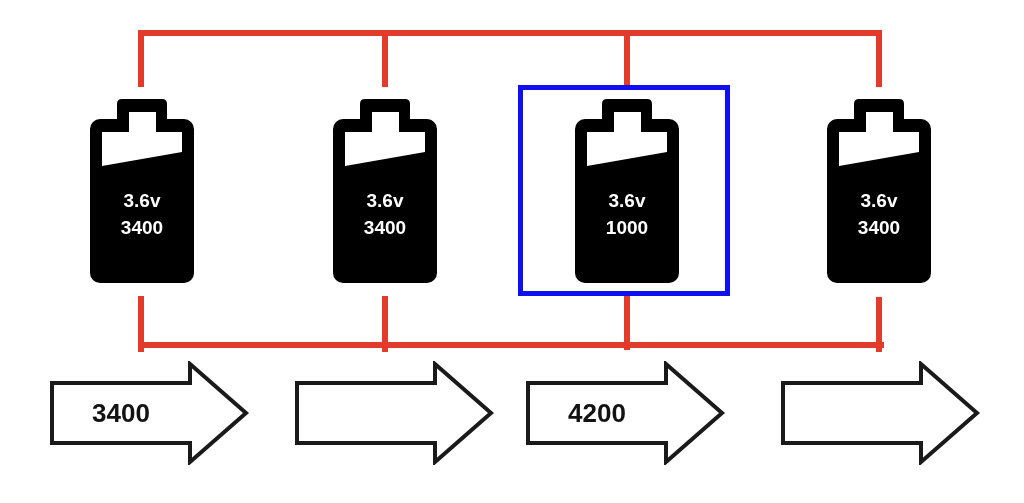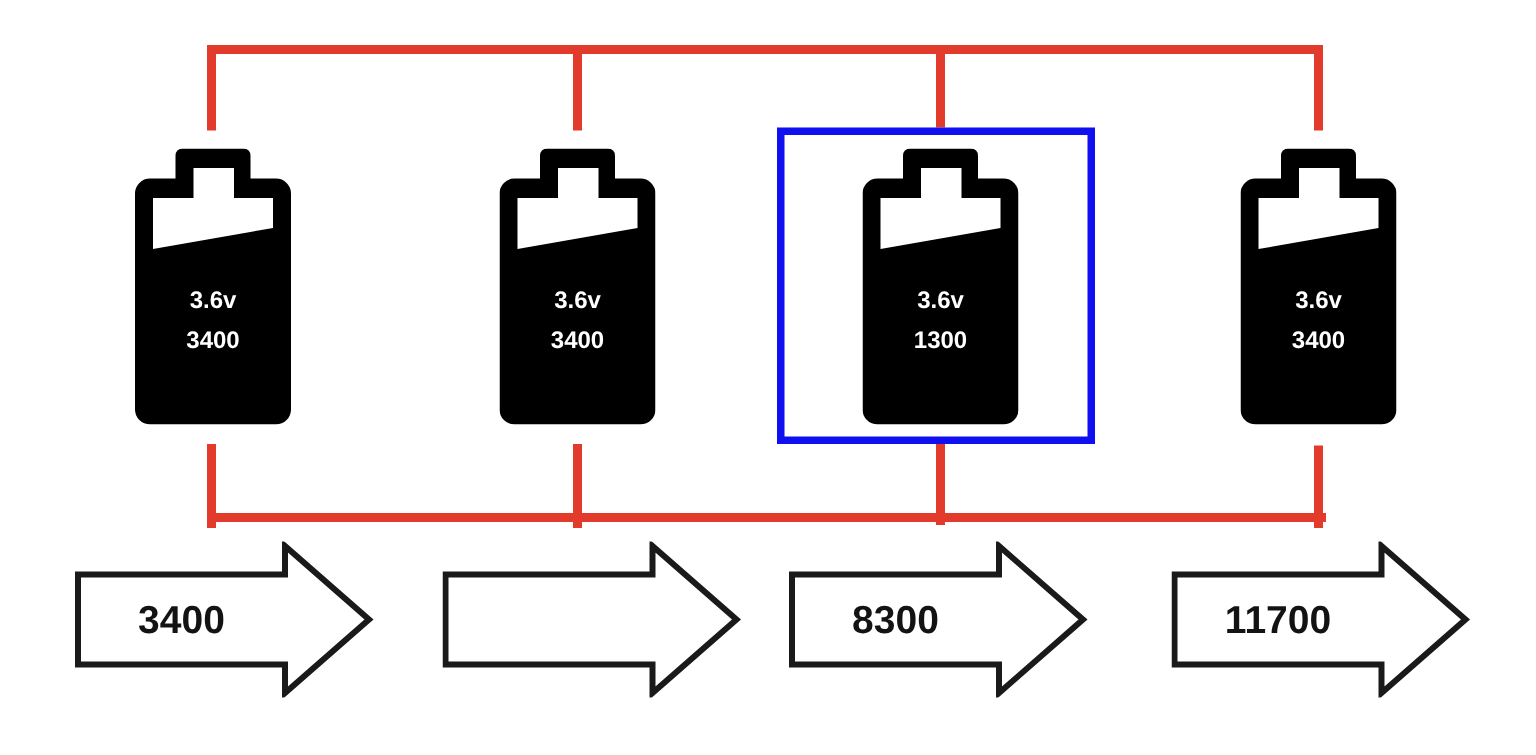--- a/index.html
+++ b/index.html
@@ -16,21 +16,21 @@
     left:518px;top:85px;width:212px;height:211px;
     border:5px solid var(--highlight,#0f0ff0);
     box-sizing:border-box;
     background:transparent;
   }
   .battery{position:absolute;top:99px;width:104px;height:184px;}
   .battery svg{display:block;width:104px;height:184px;}
   .batt-label{
     position:absolute;left:0;top:88px;width:104px;
     text-align:center;color:#ffffff;
-    font-weight:bold;font-size:16px;line-height:27px;
+    font-weight:bold;font-size:19px;line-height:27px;
     letter-spacing:0px;
   }
   .arrow{position:absolute;top:361px;width:200px;height:104px;}
   .arrow svg{display:block;width:200px;height:104px;}
   .arrow-label{
     position:absolute;left:2px;top:37px;width:138px;
     text-align:center;color:#131313;
     font-weight:bold;font-size:26px;line-height:30px;
   }
 </style>
@@ -81,21 +81,21 @@
 
   <div class="battery" style="left:575px;">
     <svg viewBox="0 0 104 184">
       <path d="M32 0 h40 q5 0 5 5 v17 h-50 v-17 q0 -5 5 -5 z" fill="#000"></path>
       <rect x="0" y="20" width="104" height="164" rx="10" fill="#000"></rect>
       <rect x="39" y="13" width="27" height="32" fill="#fff"></rect>
       <polygon points="12,33 92,33 92,53 12,67" fill="#fff"></polygon>
     </svg>
     <div class="batt-label">
       <div>3.6v</div>
-      <div>1300</div>
+      <div>1000</div>
     </div>
   </div>
 
   <div class="battery" style="left:827px;">
     <svg viewBox="0 0 104 184">
       <path d="M32 0 h40 q5 0 5 5 v17 h-50 v-17 q0 -5 5 -5 z" fill="#000"></path>
       <rect x="0" y="20" width="104" height="164" rx="10" fill="#000"></rect>
       <rect x="39" y="13" width="27" height="32" fill="#fff"></rect>
       <polygon points="12,33 92,33 92,53 12,67" fill="#fff"></polygon>
     </svg>
@@ -115,23 +115,22 @@
   <div class="arrow" style="left:295px;">
     <svg viewBox="0 0 200 104">
       <polygon points="2,22 140,22 140,3 196,52 140,101 140,82 2,82" fill="#fff" stroke="#1a1a1a" stroke-width="4"></polygon>
     </svg>
   </div>
 
   <div class="arrow" style="left:526px;">
     <svg viewBox="0 0 200 104">
       <polygon points="2,22 140,22 140,3 196,52 140,101 140,82 2,82" fill="#fff" stroke="#1a1a1a" stroke-width="4"></polygon>
     </svg>
-    <div class="arrow-label">8300</div>
+    <div class="arrow-label">4200</div>
   </div>
 
   <div class="arrow" style="left:781px;">
     <svg viewBox="0 0 200 104">
       <polygon points="2,22 140,22 140,3 196,52 140,101 140,82 2,82" fill="#fff" stroke="#1a1a1a" stroke-width="4"></polygon>
     </svg>
-    <div class="arrow-label">11700</div>
   </div>
 
 </div>
 
 </body></html>

